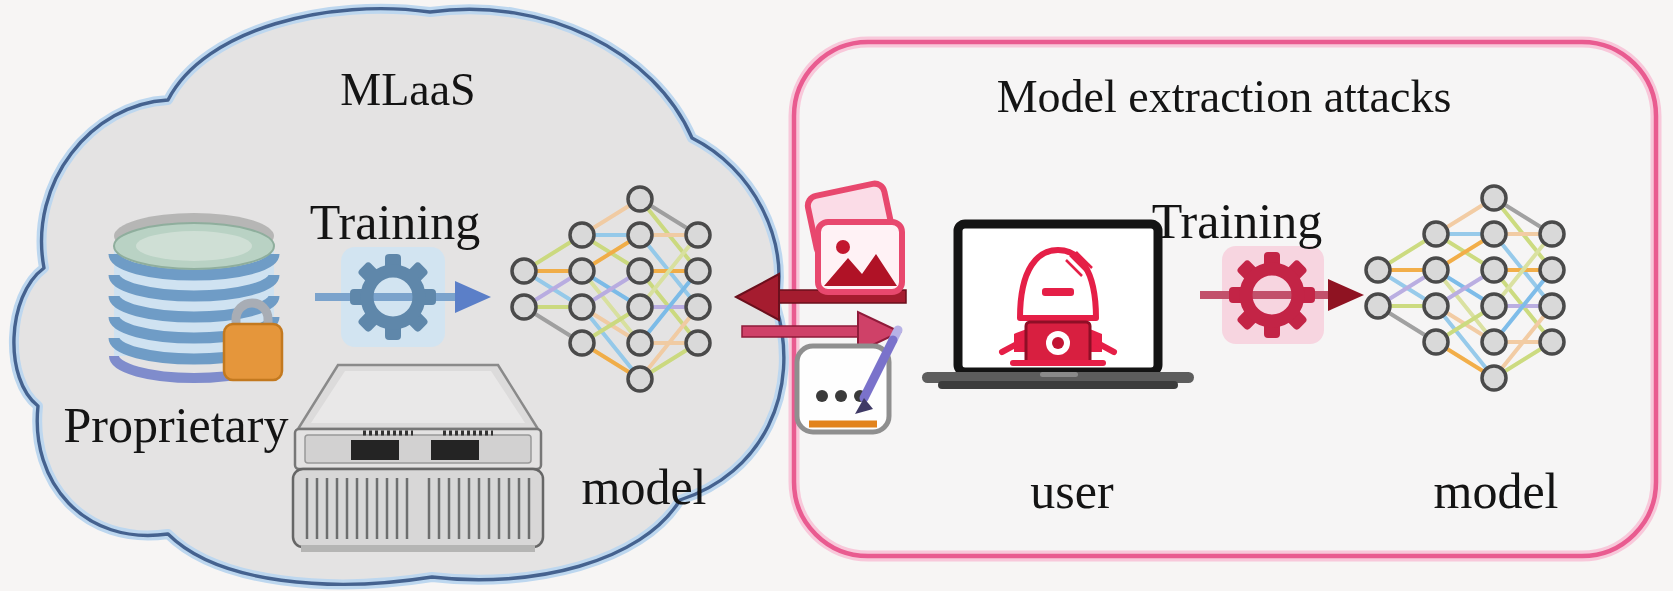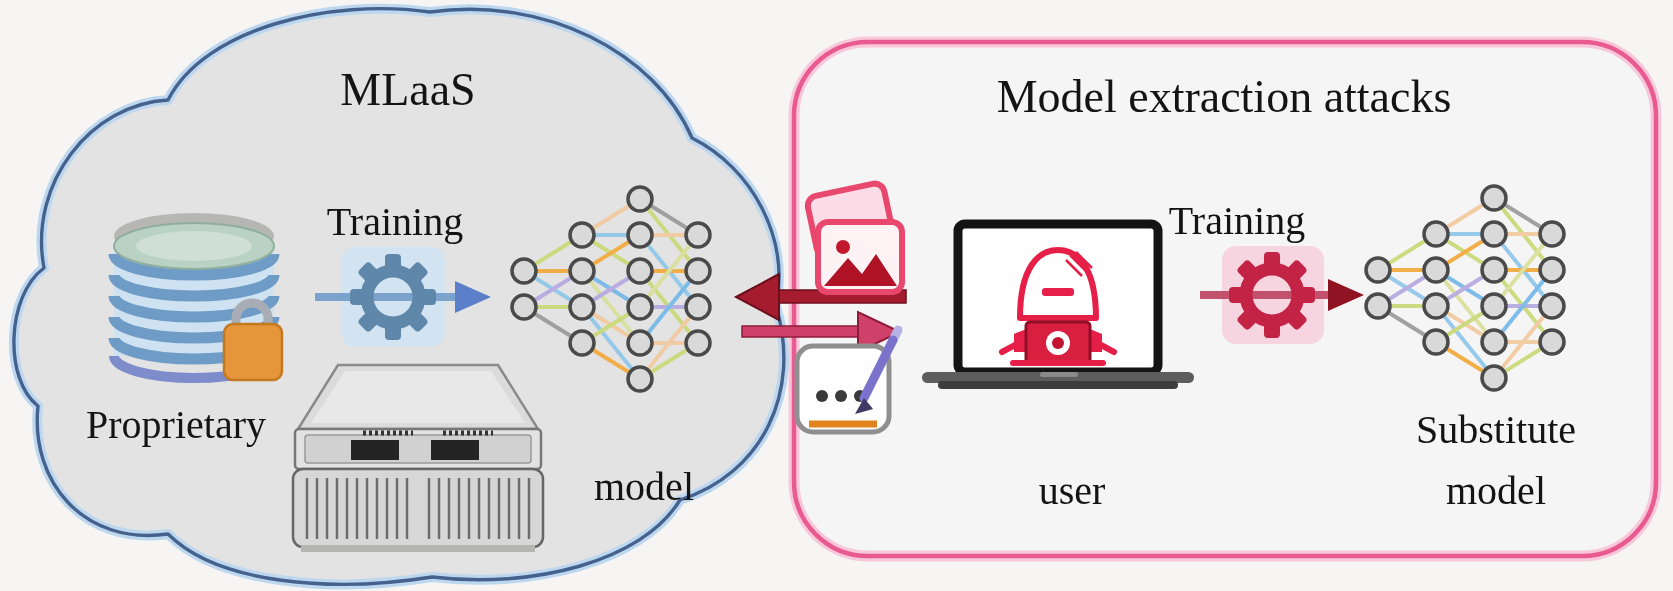--- a/index.html
+++ b/index.html
@@ -4,21 +4,21 @@
 <style>
   html,body{margin:0;padding:0;background:#f7f5f4;}
   .canvas{
     position:relative;width:1673px;height:591px;overflow:hidden;
     background:var(--bg,#f7f5f4);
     font-family:"Liberation Serif","DejaVu Serif",serif;
   }
   .canvas svg{position:absolute;left:0;top:0;}
   .lbl{
     position:absolute;transform:translate(-50%,-50%);
-    font-size:40px;color:#141414;white-space:nowrap;line-height:1;
+    font-size:50px;color:#141414;white-space:nowrap;line-height:1;
   }
   .title{font-size:46px;}
 </style>
 </head>
 <body>
 
 <div class="canvas">
 
 <svg width="1673" height="591" viewBox="0 0 1673 591">
   <defs>
@@ -231,16 +231,15 @@
   <use href="#nn" transform="translate(1356,178)"></use>
 </svg>
 
 <div class="lbl title" style="left:408px;top:90px;">MLaaS</div>
 <div class="lbl" style="left:395px;top:222px;">Training</div>
 <div class="lbl" style="left:176px;top:425px;">Proprietary</div>
 <div class="lbl" style="left:644px;top:487px;">model</div>
 <div class="lbl title" style="left:1224px;top:97px;">Model extraction attacks</div>
 <div class="lbl" style="left:1072px;top:491px;">user</div>
 <div class="lbl" style="left:1237px;top:221px;">Training</div>
-<div class="lbl" style="left:1496px;top:430px;">Substitute</div>
 <div class="lbl" style="left:1496px;top:491px;">model</div>
 
 </div>
 
 </body></html>

